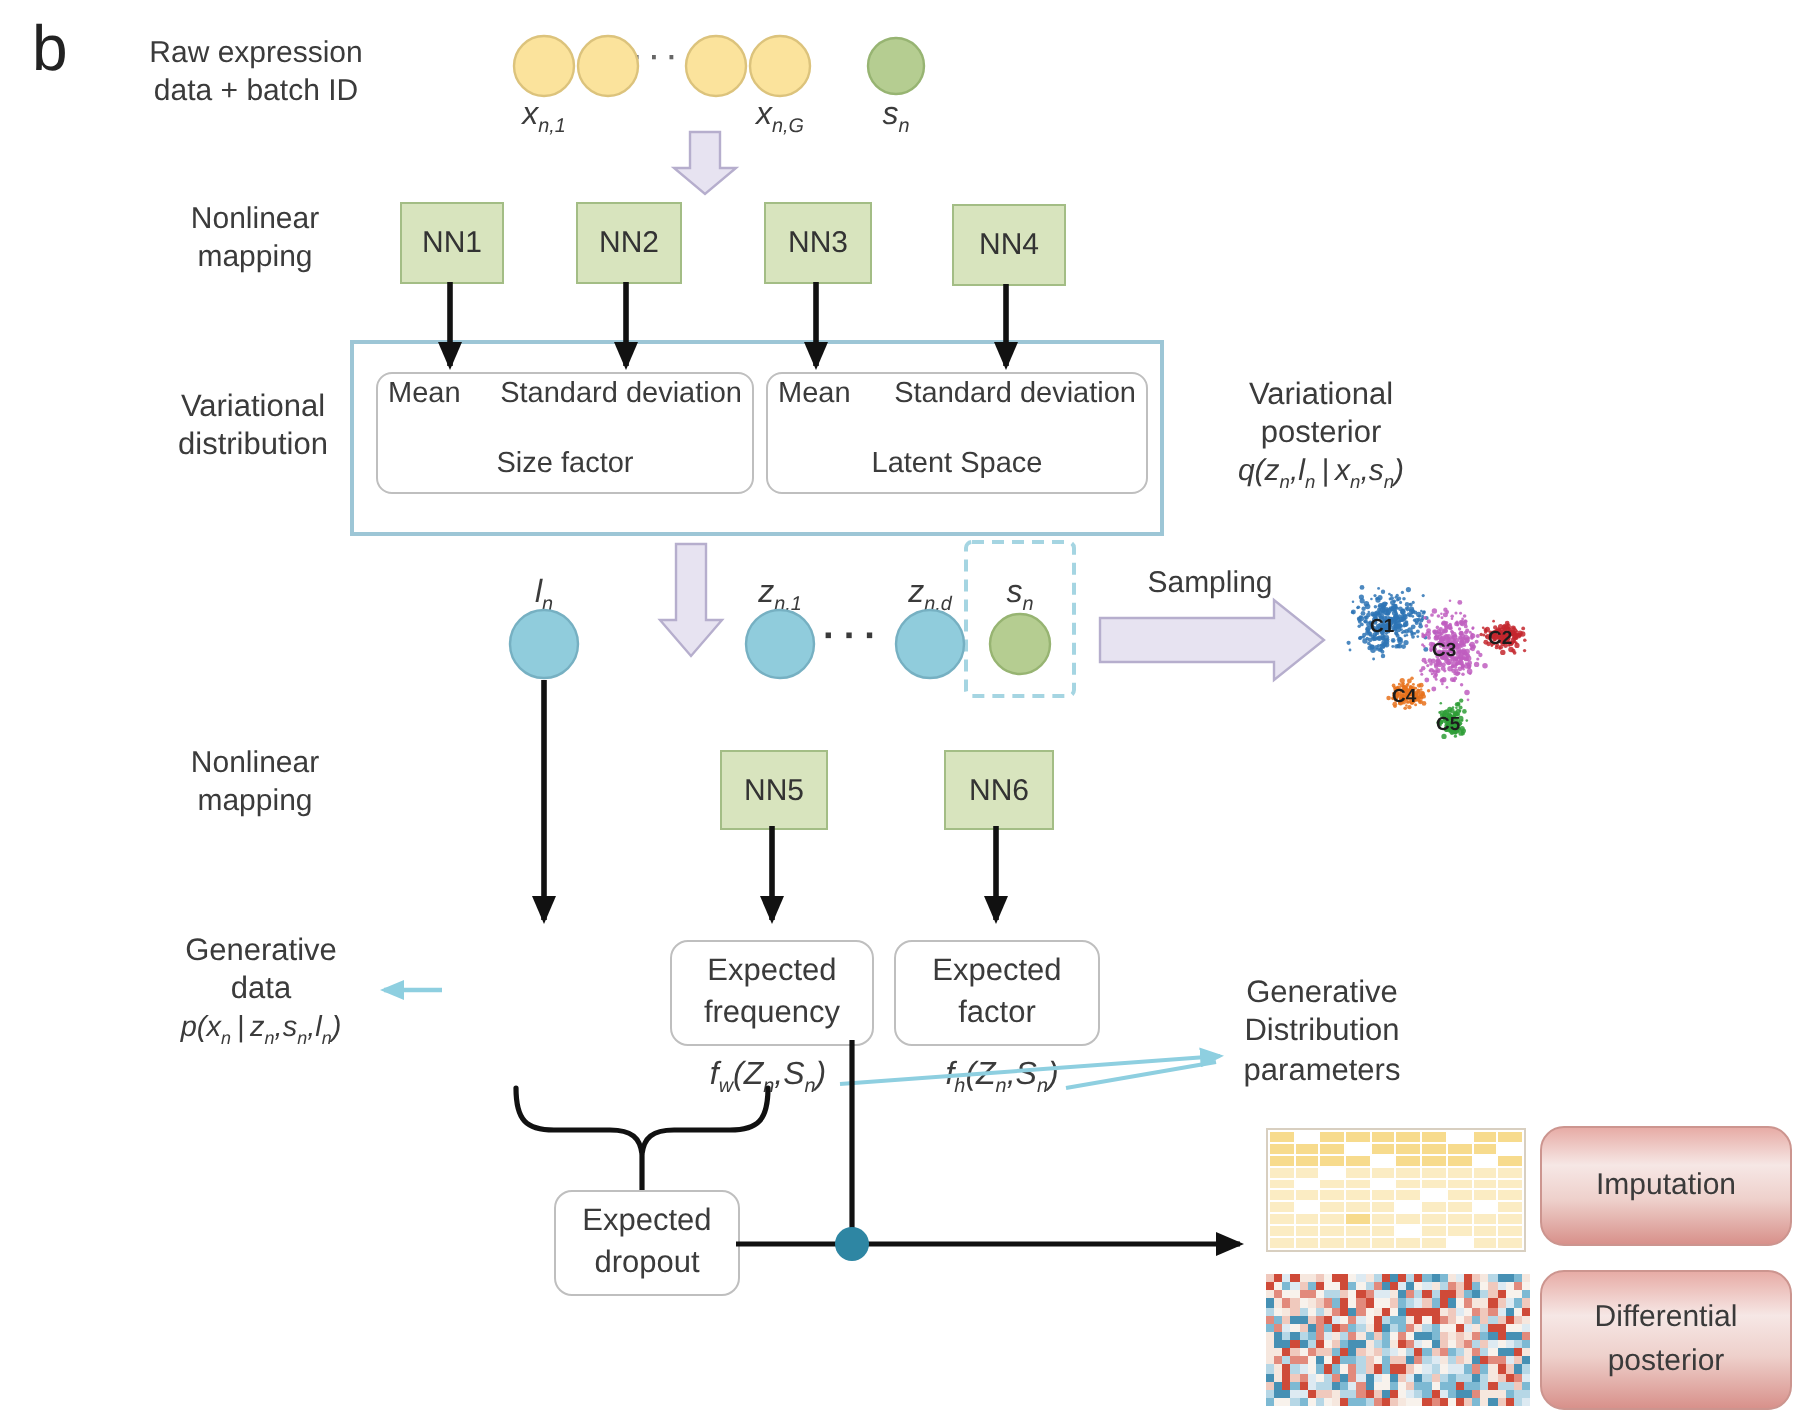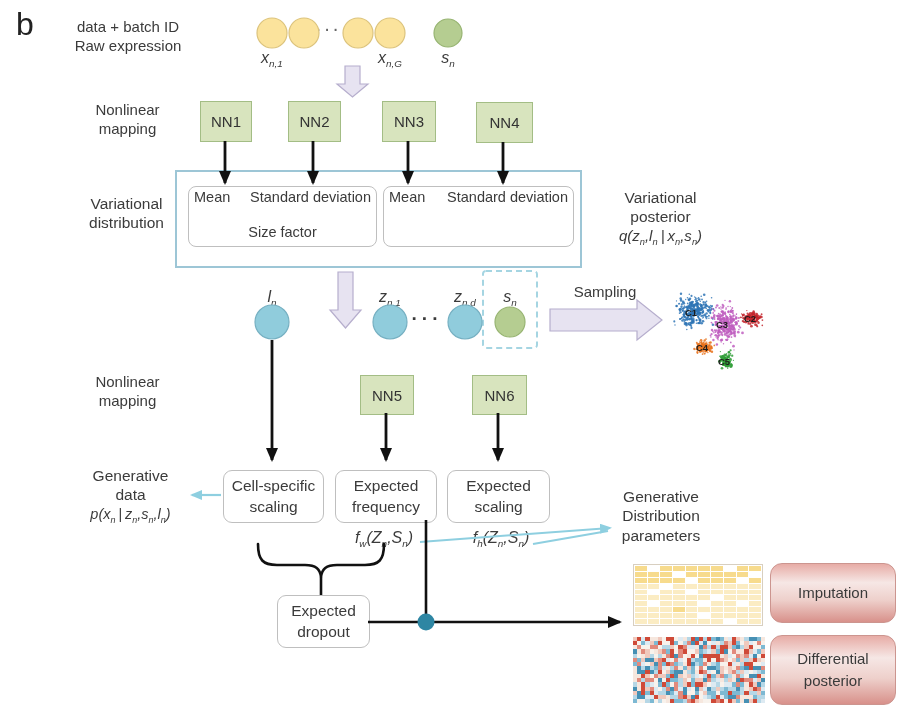--- a/index.html
+++ b/index.html
@@ -31,22 +31,22 @@
   svg{position:absolute;left:0;top:0;pointer-events:none;}
 </style>
 </head>
 <body>
 
 <div id="fig">
 
   <div class="abs panel-b" style="left:16px;top:6px;">b</div>
 
   <div class="abs txt" style="left:58px;top:18px;width:140px;">
+    <div>Raw expression</div>
     <div>data + batch ID</div>
-    <div>Raw expression</div>
   </div>
 
   <div class="abs txt italic" style="left:247px;top:48px;width:50px;font-size:16px;">x<sub>n,1</sub></div>
   <div class="abs txt italic" style="left:365px;top:48px;width:50px;font-size:16px;">x<sub>n,G</sub></div>
   <div class="abs txt italic" style="left:423px;top:48px;width:50px;font-size:16px;">s<sub>n</sub></div>
   <div class="abs dots-top" style="left:312px;top:17px;width:32px;">···</div>
 
   <div class="abs txt" style="left:85px;top:101px;width:85px;">
     <div>Nonlinear</div>
     <div>mapping</div>
@@ -62,20 +62,21 @@
       <span>Mean</span>
       <span>Standard deviation</span>
     </div>
     <div class="bottomlbl">Size factor</div>
   </div>
   <div class="abs innerbox" style="left:383px;top:186px;width:189px;height:59px;">
     <div class="toprow">
       <span>Mean</span>
       <span>Standard deviation</span>
     </div>
+    <div class="bottomlbl">Latent Space</div>
   </div>
   <div class="abs txt" style="left:78px;top:194px;width:97px;font-size:15.5px;">
     <div>Variational</div>
     <div>distribution</div>
   </div>
   <div class="abs txt" style="left:598px;top:188px;width:125px;font-size:15.5px;">
     <div>Variational</div>
     <div>posterior</div>
     <div class="italic" style="font-size:15px;">q(z<sub>n</sub>,l<sub>n</sub> | x<sub>n</sub>,s<sub>n</sub>)</div>
   </div>
@@ -94,31 +95,27 @@
   </div>
   <div class="abs nnbox" style="left:360px;top:375px;width:52px;height:38px;">NN5</div>
   <div class="abs nnbox" style="left:472px;top:375px;width:53px;height:38px;">NN6</div>
 
   <div class="abs txt" style="left:73px;top:466px;width:115px;font-size:15.5px;">
     <div>Generative</div>
     <div>data</div>
     <div class="italic" style="font-size:14.5px;">p(x<sub>n</sub> | z<sub>n</sub>,s<sub>n</sub>,l<sub>n</sub>)</div>
   </div>
 
-  <div class="abs roundbox" style="left:223px;top:470px;width:99px;height:51px;">
-    <div>Cell-specific</div>
-    <div>scaling</div>
-  </div>
   <div class="abs roundbox" style="left:335px;top:470px;width:100px;height:51px;">
     <div>Expected</div>
     <div>frequency</div>
   </div>
   <div class="abs roundbox" style="left:447px;top:470px;width:101px;height:51px;">
     <div>Expected</div>
-    <div>scaling</div>
+    <div>factor</div>
   </div>
 
   <div class="abs txt italic" style="left:346px;top:528px;width:76px;font-size:16px;">f<sub>w</sub>(Z<sub>n</sub>,S<sub>n</sub>)</div>
   <div class="abs txt italic" style="left:463px;top:528px;width:76px;font-size:16px;">f<sub>h</sub>(Z<sub>n</sub>,S<sub>n</sub>)</div>
 
   <div class="abs txt" style="left:600px;top:487px;width:122px;font-size:15.5px;">
     <div>Generative</div>
     <div>Distribution</div>
     <div>parameters</div>
   </div>

